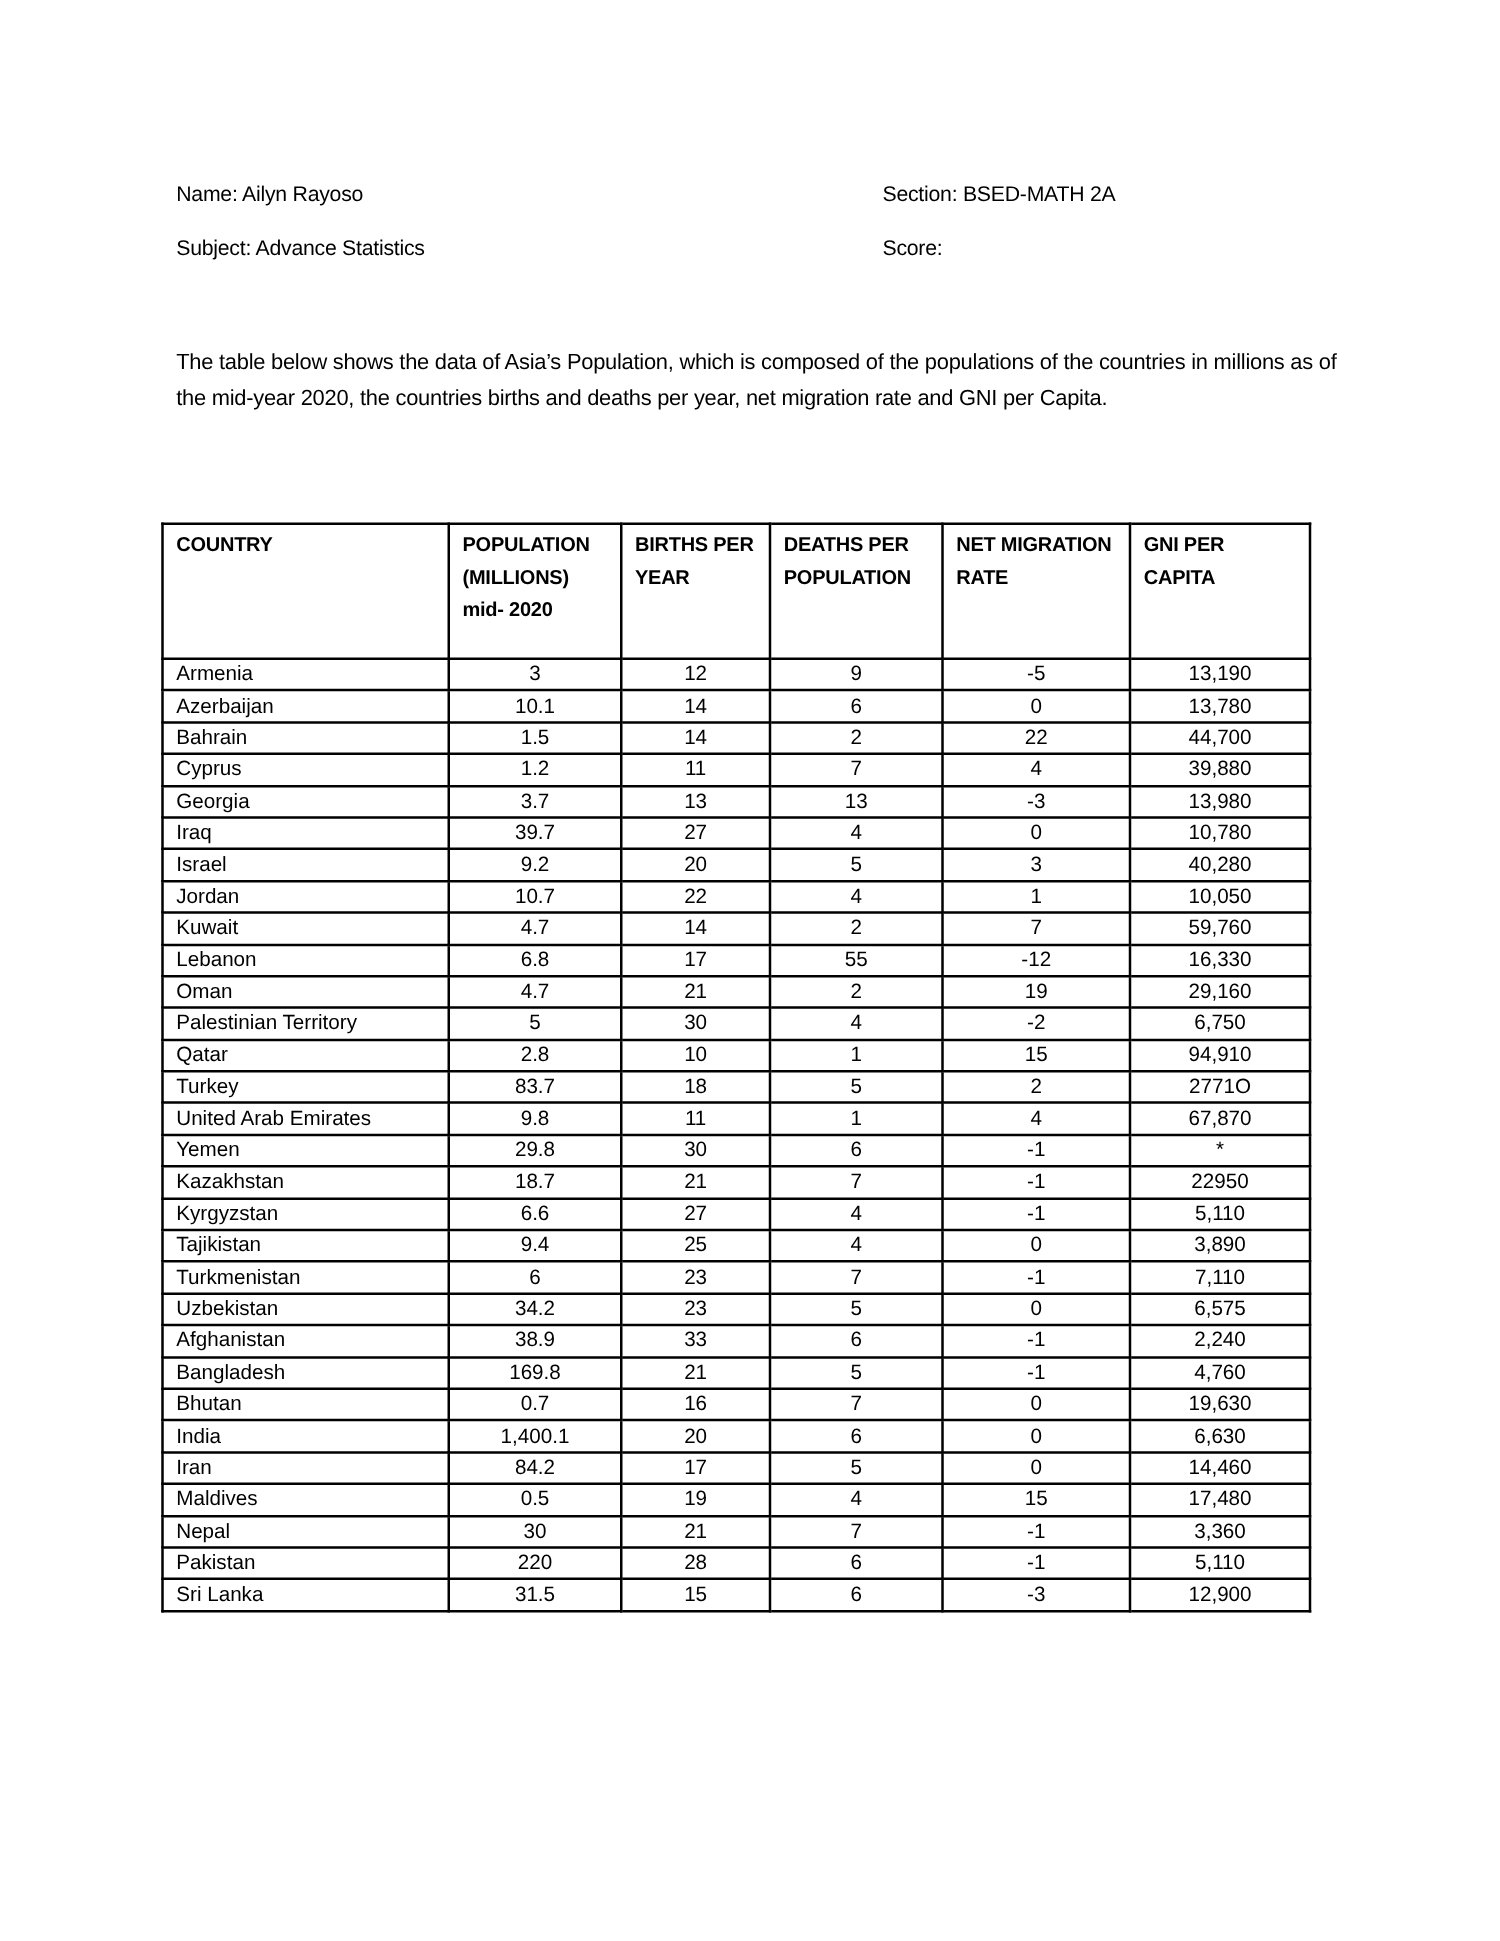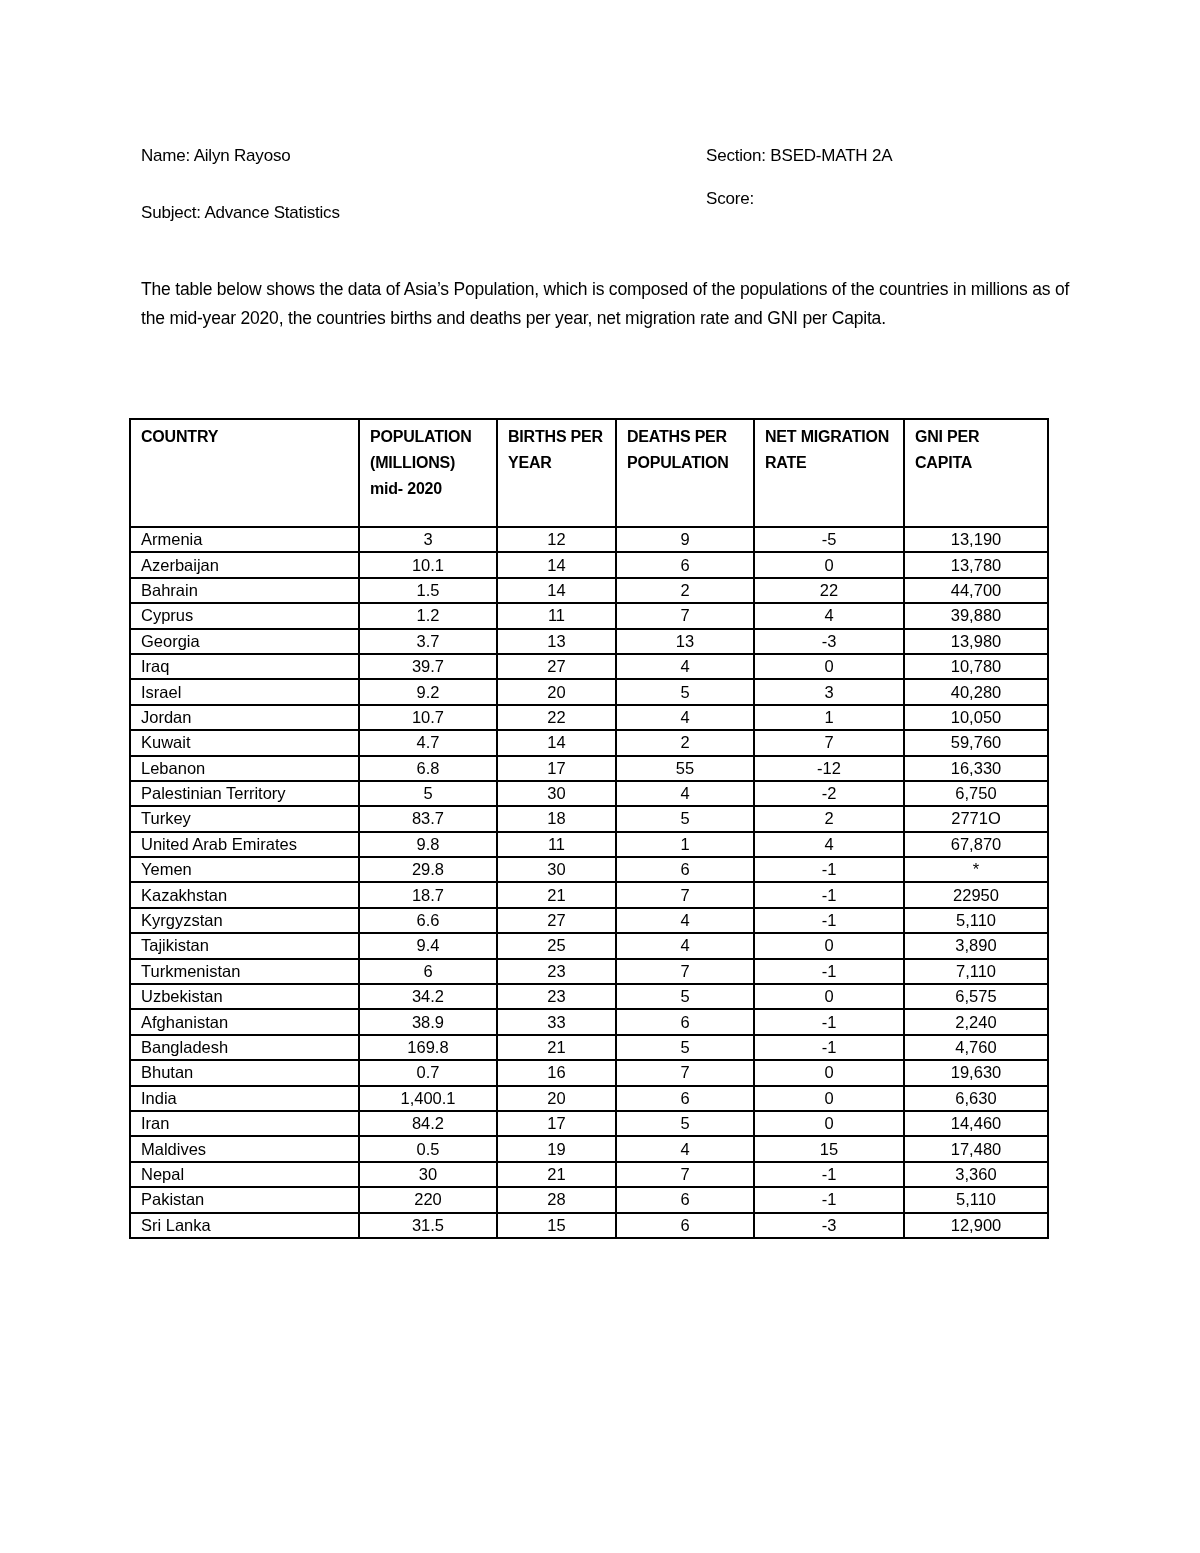--- a/index.html
+++ b/index.html
@@ -32,21 +32,21 @@
   table.data td { height: 23.4px; line-height: 23px; text-align: center; }
   table.data td.country { text-align: left; }
   col.c0 { width: 229px; } col.c1 { width: 138px; } col.c2 { width: 119px; }
   col.c3 { width: 138px; } col.c4 { width: 150px; } col.c5 { width: 144px; }
 </style>
 </head>
 <body>
 
 <div class="hdr" style="left:141px; top:146px;">Name: Ailyn Rayoso</div>
 <div class="hdr" style="left:706px; top:146px;">Section: BSED-MATH 2A</div>
-<div class="hdr" style="left:141px; top:203px;">Subject: Advance Statistics</div>
+<div class="hdr" style="left:141px; top:189px;">Subject: Advance Statistics</div>
 <div class="hdr" style="left:706px; top:189px;">Score:</div>
 
 <p class="intro" style="margin:0;">The table below shows the data of Asia’s Population, which is composed of the populations of the countries in millions as of the mid-year 2020, the countries births and deaths per year, net migration rate and GNI per Capita.</p>
 
 <table class="data">
   <colgroup>
     <col class="c0">
       <col class="c1">
       <col class="c2">
       <col class="c3">
@@ -138,26 +138,42 @@
       </tr>
       <tr>
         <td class="country">Lebanon</td>
         <td>6.8</td>
         <td>17</td>
         <td>55</td>
         <td>-12</td>
         <td>16,330</td>
       </tr>
       <tr>
+        <td class="country">Oman</td>
+        <td>4.7</td>
+        <td>21</td>
+        <td>2</td>
+        <td>19</td>
+        <td>29,160</td>
+      </tr>
+      <tr>
         <td class="country">Palestinian Territory</td>
         <td>5</td>
         <td>30</td>
         <td>4</td>
         <td>-2</td>
         <td>6,750</td>
+      </tr>
+      <tr>
+        <td class="country">Qatar</td>
+        <td>2.8</td>
+        <td>10</td>
+        <td>1</td>
+        <td>15</td>
+        <td>94,910</td>
       </tr>
       <tr>
         <td class="country">Turkey</td>
         <td>83.7</td>
         <td>18</td>
         <td>5</td>
         <td>2</td>
         <td>2771O</td>
       </tr>
       <tr>

